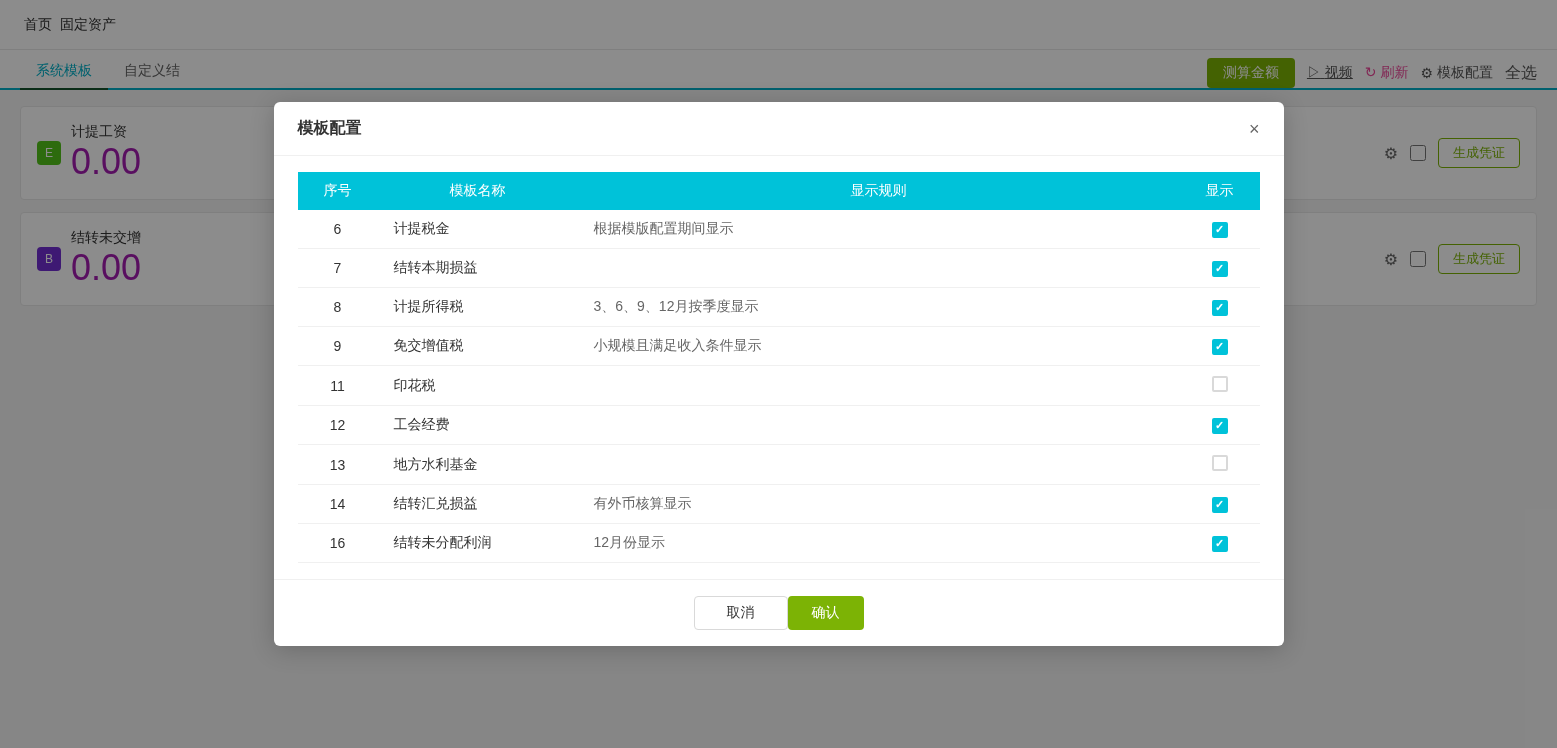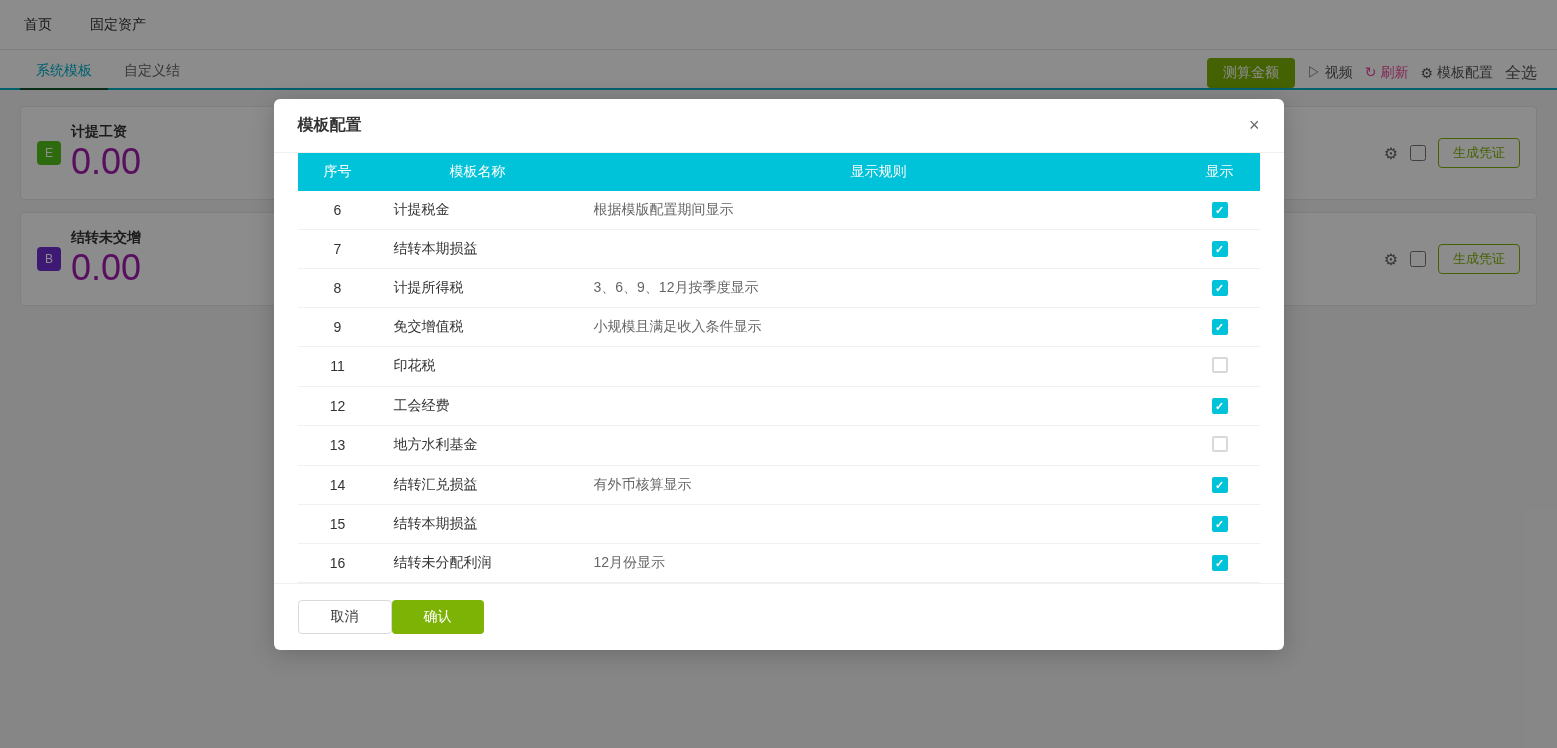--- a/index.html
+++ b/index.html
@@ -22,21 +22,20 @@
     }
 
     
     .top-nav {
       background: #fff;
       height: 50px;
       display: flex;
       align-items: center;
       padding: 0 20px;
       border-bottom: 1px solid #e8e8e8;
-      gap: 30px;
     }
     .nav-item {
       font-size: 14px;
       color: #333;
       cursor: pointer;
       padding: 0 4px;
     }
 
     
     .tab-bar {
@@ -73,20 +72,21 @@
       border-radius: 4px;
       cursor: pointer;
       font-size: 14px;
     }
     .btn-video {
       color: #555;
       background: none;
       border: none;
       cursor: pointer;
       font-size: 14px;
+      text-decoration: underline;
     }
     .btn-refresh {
       color: #ec4899;
       background: none;
       border: none;
       cursor: pointer;
       font-size: 14px;
     }
     .btn-template {
       color: #555;
@@ -133,21 +133,21 @@
       height: 24px;
       border-radius: 4px;
       display: flex;
       align-items: center;
       justify-content: center;
       font-size: 12px;
       color: #fff;
     }
     .card-icon.green { background: #52c41a; }
     .card-icon.purple { background: #722ed1; }
-    .card-title { font-size: 14px; color: #333; font-weight: 700; }
+    .card-title { font-size: 14px; color: #333; font-weight: 400; }
     .card-amount { font-size: 36px; font-weight: normal; color: #a21caf; }
     .card-right {
       display: flex;
       align-items: center;
       gap: 12px;
     }
     .btn-gear {
       background: none;
       border: none;
       cursor: pointer;
@@ -207,21 +207,21 @@
       background: none;
       border: none;
       font-size: 18px;
       cursor: pointer;
       color: #666;
       line-height: 1;
     }
     .modal-body {
       flex: 1;
       overflow: hidden;
-      padding: 0 24px;
+      padding: 16px 24px;
       display: flex;
       flex-direction: column;
     }
 
     
     .config-table {
       width: 100%;
       border-collapse: collapse;
       flex: 1;
     }
@@ -283,35 +283,35 @@
       content: '✓';
       color: #fff;
       font-size: 11px;
       font-weight: bold;
     }
 
     
     .modal-footer {
       padding: 16px 24px;
       display: flex;
-      justify-content: flex-start;
+      justify-content: center;
       gap: 0;
       border-top: 1px solid #f0f0f0;
     }
     .btn-cancel {
       padding: 7px 32px;
       border: 1px solid #d9d9d9;
       background: #fff;
       color: #333;
       border-radius: 4px;
       cursor: pointer;
       font-size: 14px;
     }
     .btn-confirm {
-      padding: 7px 32px;
+      padding: 7px 24px;
       border: none;
       background: #7cb305;
       color: #fff;
       border-radius: 4px;
       cursor: pointer;
       font-size: 14px;
     }
   </style>
 </head>
 <body>
@@ -440,26 +440,20 @@
                 <td></td>
                 <td style="text-align: center;"><span class="custom-checkbox"></span></td>
               </tr>
               <tr>
                 <td>14</td>
                 <td>结转汇兑损益</td>
                 <td>有外币核算显示</td>
                 <td style="text-align: center;"><span class="custom-checkbox checked"></span></td>
               </tr>
               <tr>
-                <td>15</td>
-                <td>结转本期损益</td>
-                <td></td>
-                <td style="text-align: center;"><span class="custom-checkbox checked"></span></td>
-              </tr>
-              <tr>
                 <td>16</td>
                 <td>结转未分配利润</td>
                 <td>12月份显示</td>
                 <td style="text-align: center;"><span class="custom-checkbox checked"></span></td>
               </tr>
             </tbody>
         </table>
       </div>
     </div>
 

